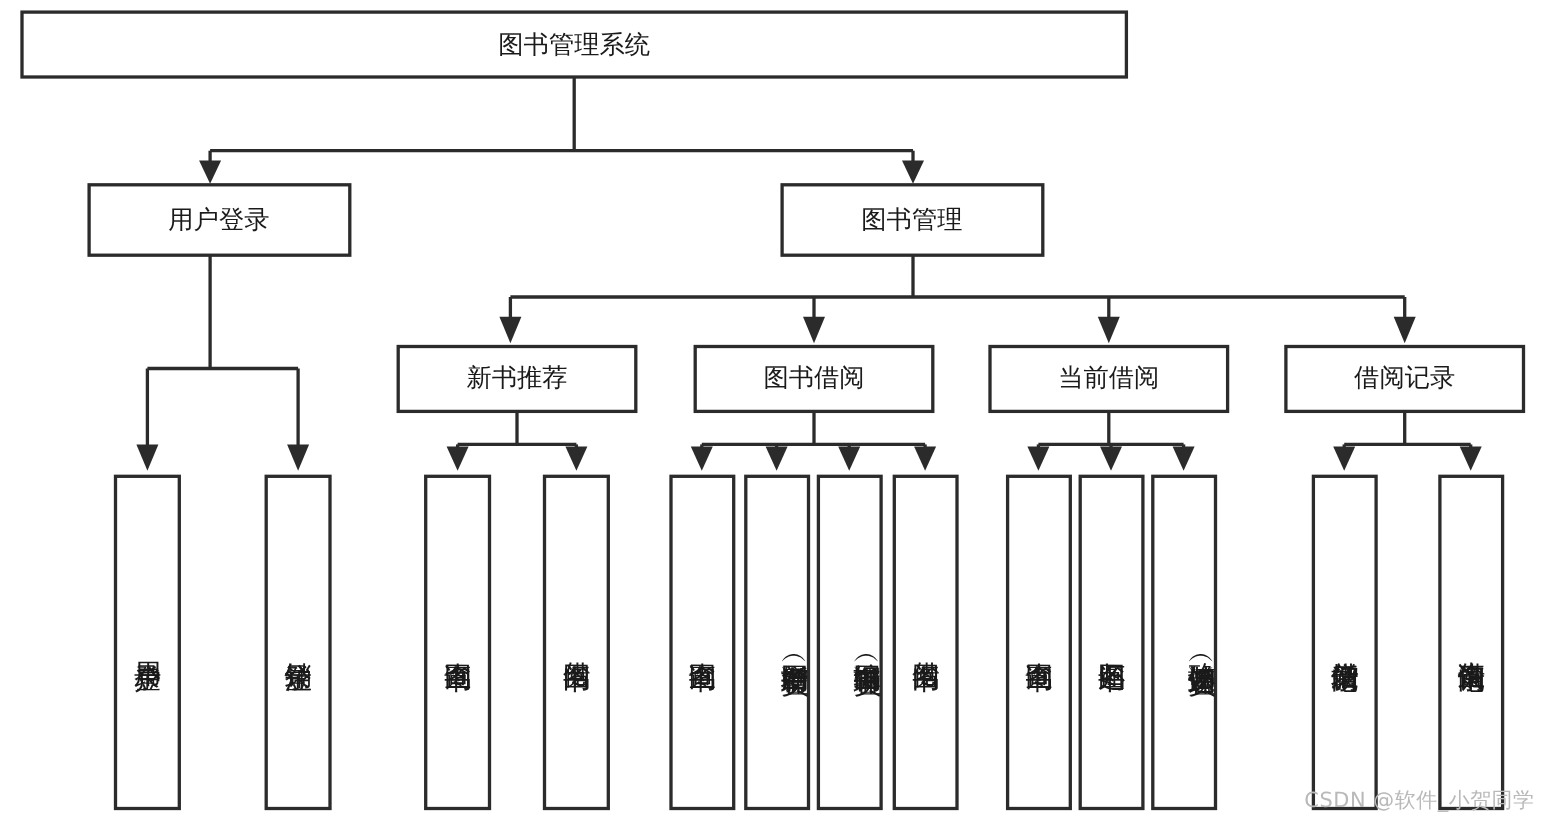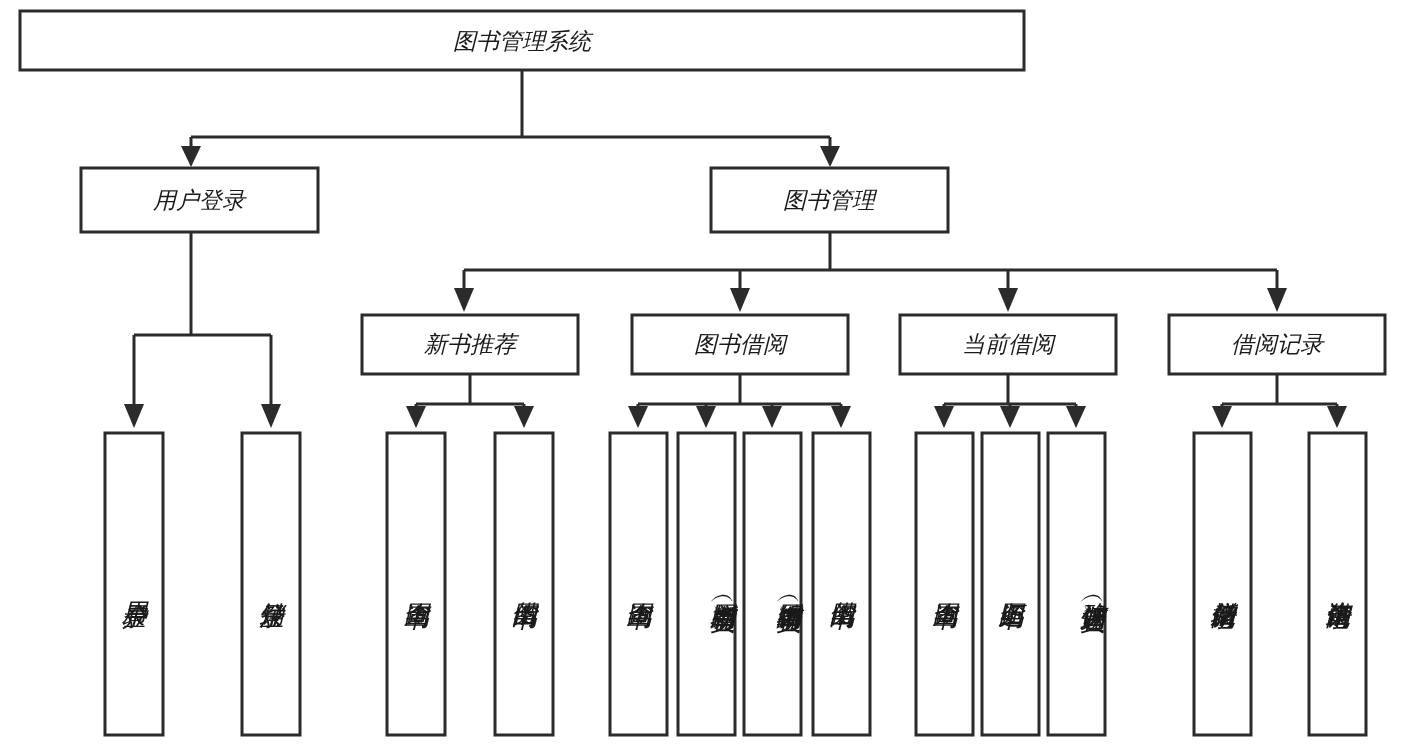--- a/index.html
+++ b/index.html
@@ -9,21 +9,20 @@
   }
   body {
     font-family: "DejaVu Sans", "Liberation Sans", sans-serif;
   }
   #stage {
     position: relative;
     width: 1405px;
     height: 747px;
     background: #ffffff;
     overflow: hidden;
-    font-style: italic;
   }
   svg#diagram {
     position: absolute;
     left: 0;
     top: 0;
     width: 1405px;
     height: 747px;
     display: block;
   }
   .node-rect {
@@ -226,14 +225,15 @@
   <div class="vlabel" style="left:744px; top:433px; width:57px; height:302px; align-items:flex-start; padding-top:6px;">编辑图书（管理员）</div>
   <div class="vlabel" style="left:813px; top:433px; width:57px; height:302px;">借阅图书</div>
 
   <div class="vlabel" style="left:916px; top:433px; width:57px; height:302px;">查询图书</div>
   <div class="vlabel" style="left:982px; top:433px; width:57px; height:302px;">归还图书</div>
   <div class="vlabel" style="left:1048px; top:433px; width:57px; height:302px; align-items:flex-start; padding-top:6px;">确认归还（管理员）</div>
 
   <div class="vlabel" style="left:1194px; top:433px; width:57px; height:302px;">新增借阅记录</div>
   <div class="vlabel" style="left:1309px; top:433px; width:57px; height:302px;">查询借阅记录</div>
 
+  <div class="watermark">CSDN @软件_小贺同学</div>
 
 </div>
 
 </body></html>

